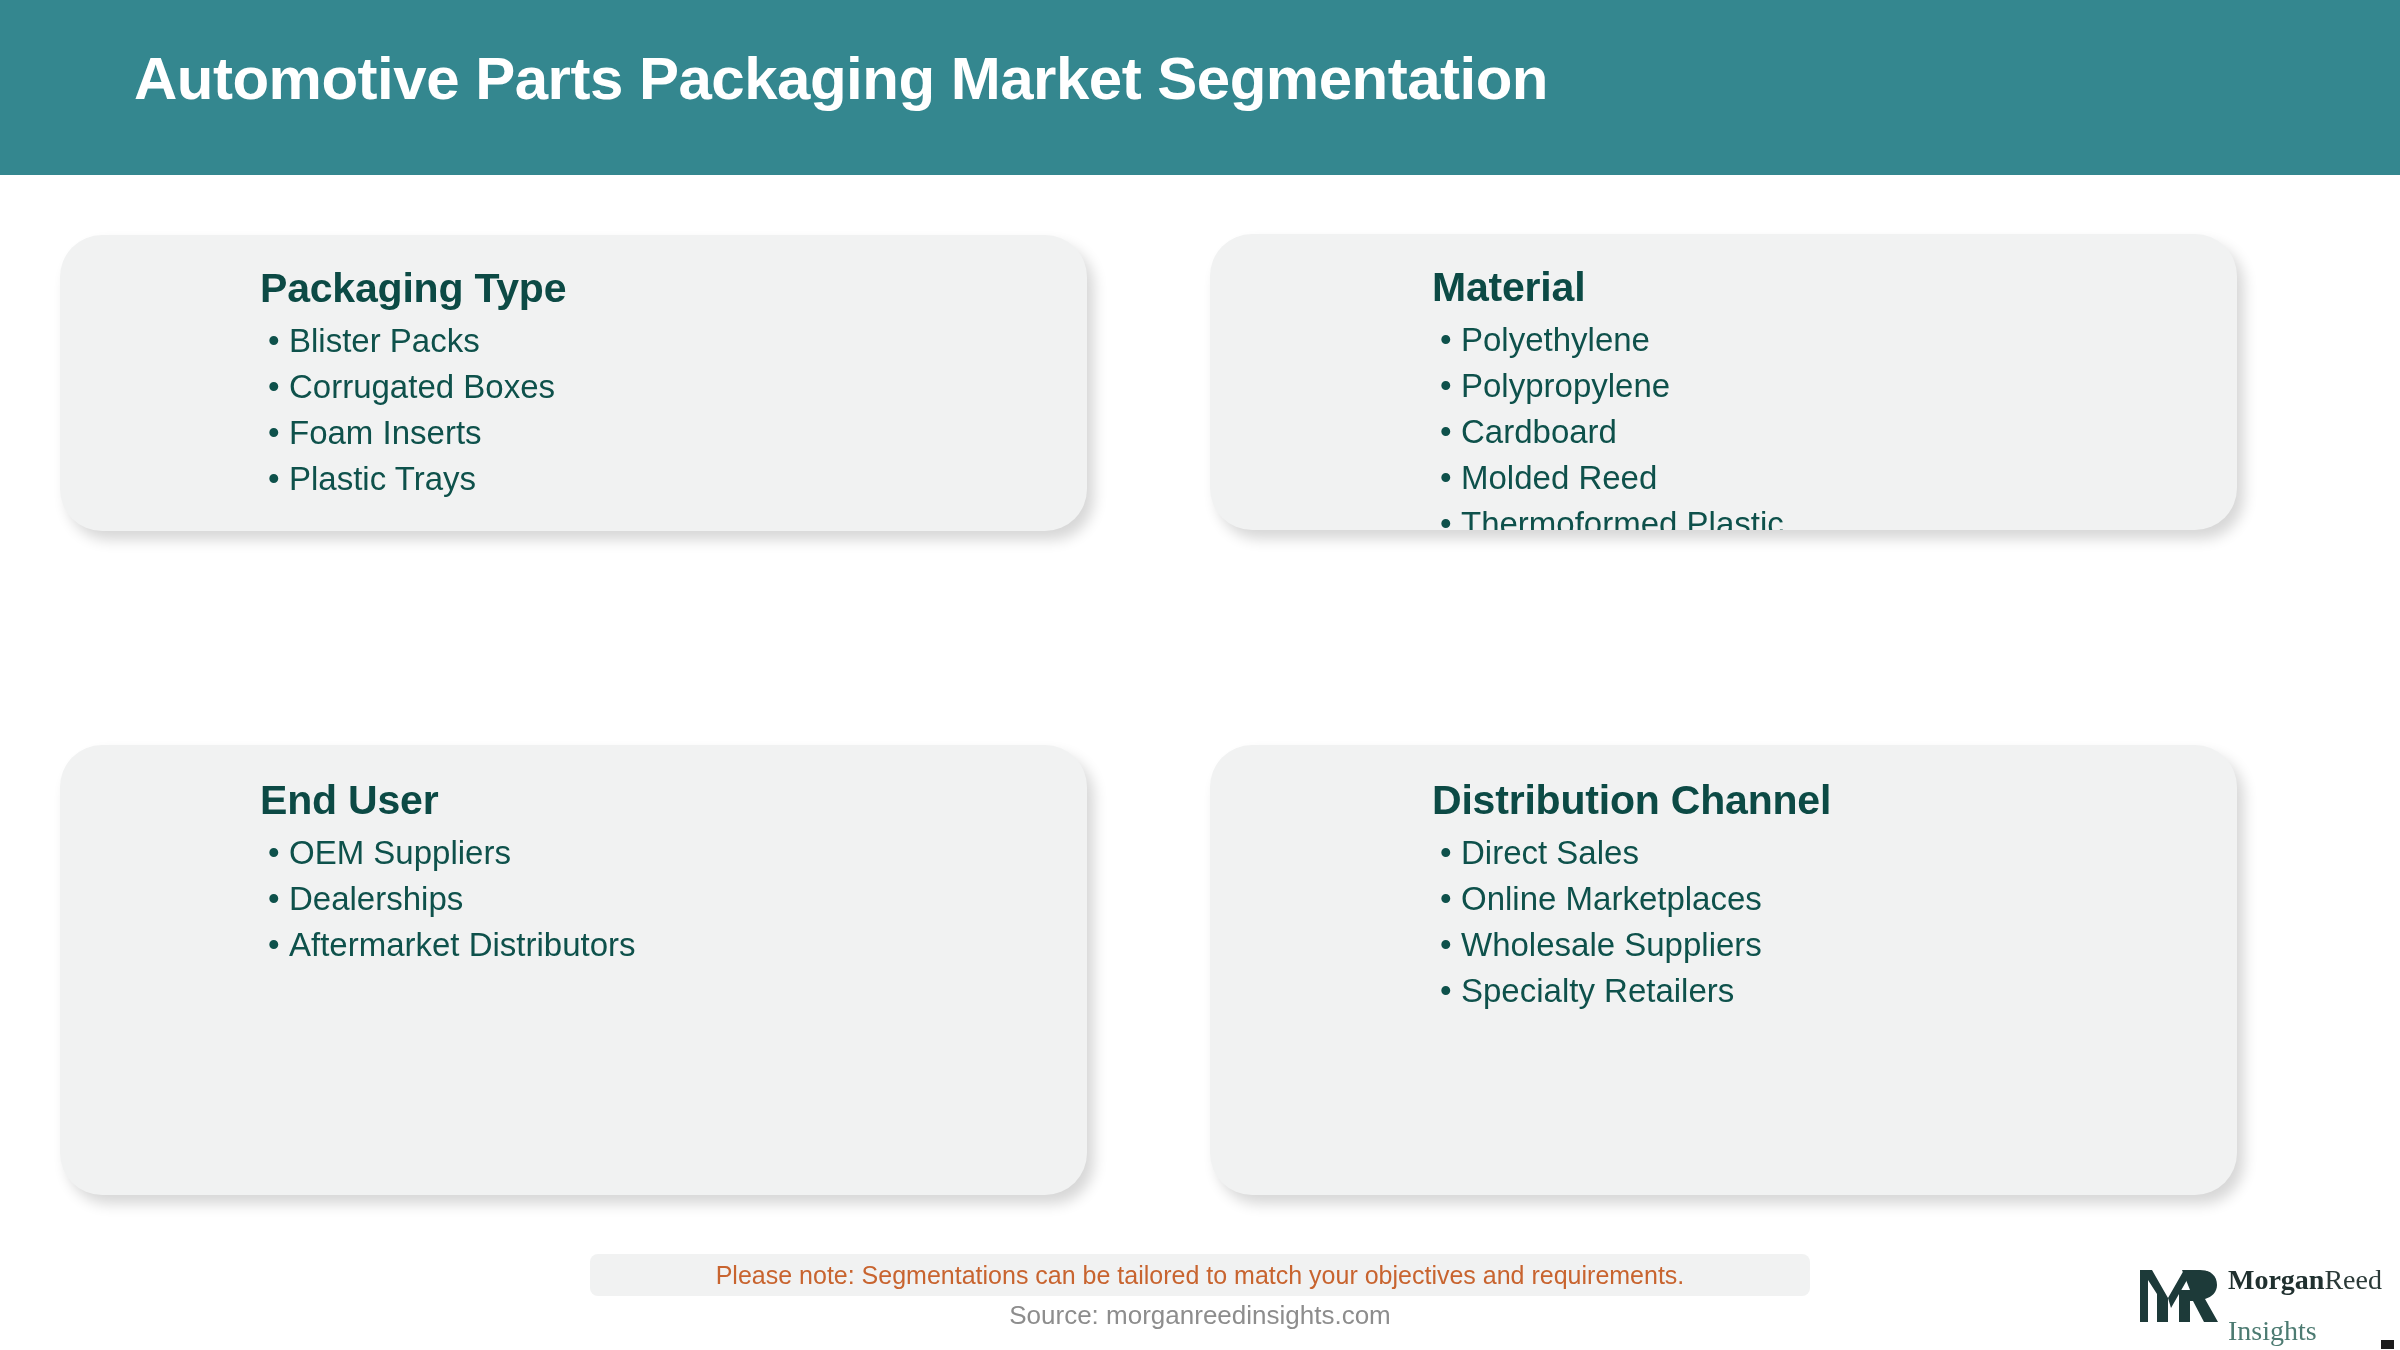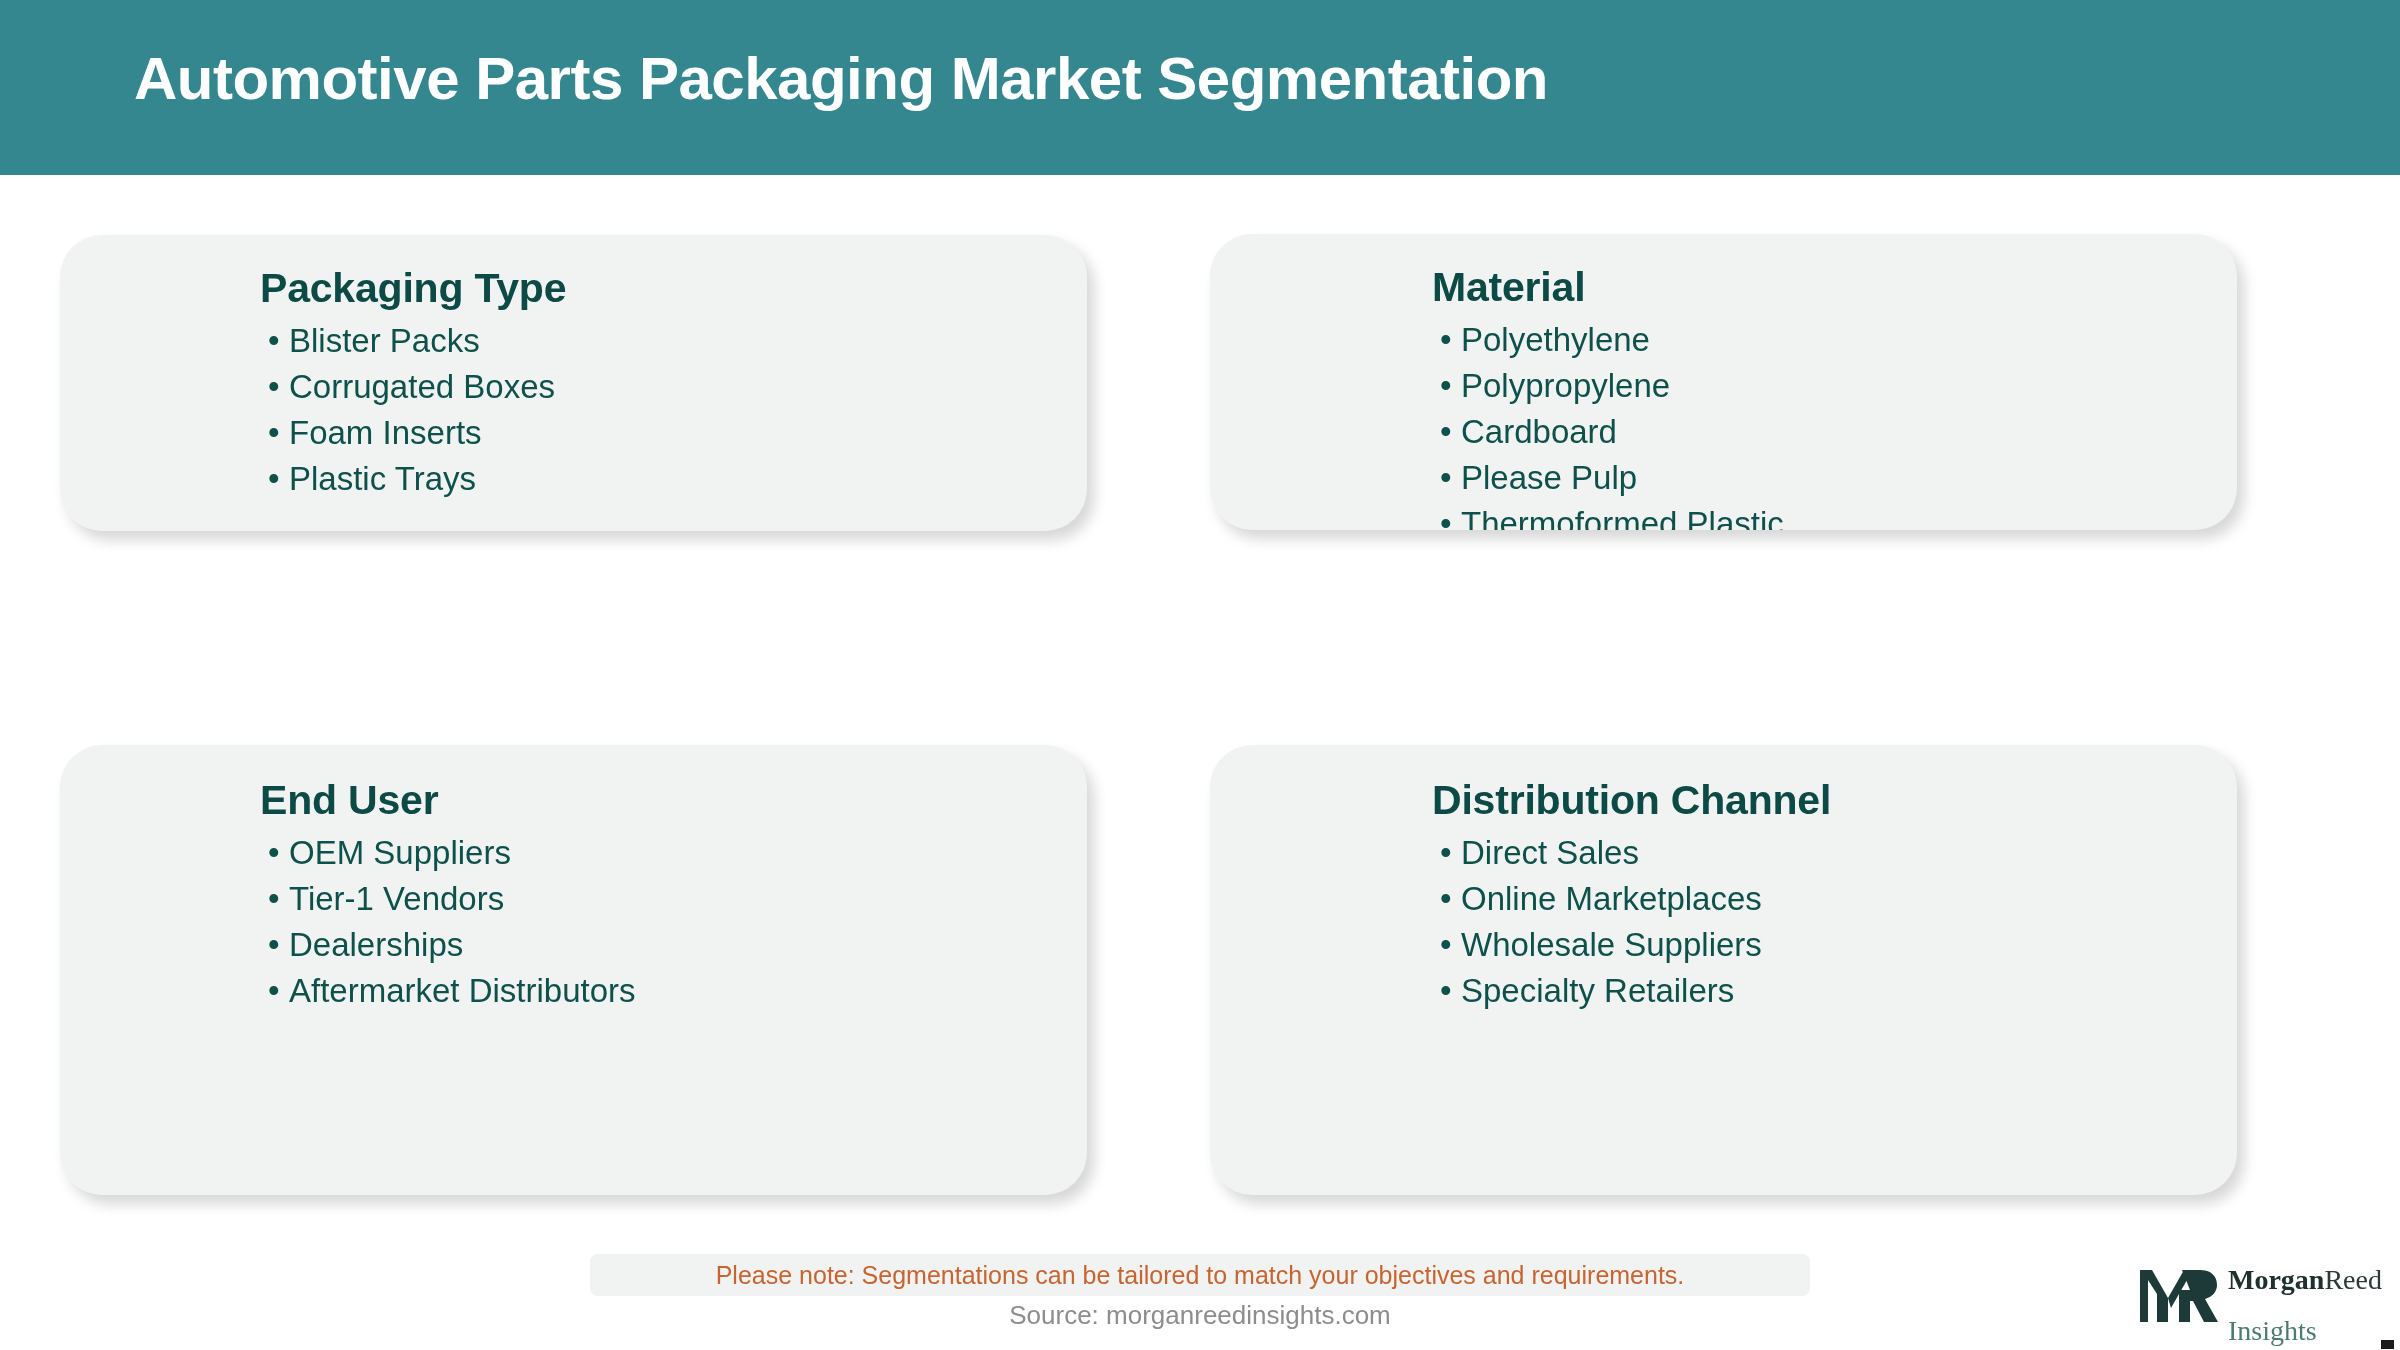--- a/index.html
+++ b/index.html
@@ -215,33 +215,32 @@
     </div>
   </div>
 
   <div class="card tight" id="card-material">
     <div class="card-inner">
       <div class="card-title">Material</div>
       <ul class="card-list">
         <li><span class="bullet">•</span><span>Polyethylene</span></li>
         <li><span class="bullet">•</span><span>Polypropylene</span></li>
         <li><span class="bullet">•</span><span>Cardboard</span></li>
-        <li><span class="bullet">•</span><span>Please Pulp</span></li>
+        <li><span class="bullet">•</span><span>Molded Reed</span></li>
         <li><span class="bullet">•</span><span>Thermoformed Plastic</span></li>
 
       </ul>
     </div>
   </div>
 
   <div class="card tight" id="card-end-user">
     <div class="card-inner">
       <div class="card-title">End User</div>
       <ul class="card-list">
         <li><span class="bullet">•</span><span>OEM Suppliers</span></li>
-        <li><span class="bullet">•</span><span>Tier-1 Vendors</span></li>
         <li><span class="bullet">•</span><span>Dealerships</span></li>
         <li><span class="bullet">•</span><span>Aftermarket Distributors</span></li>
       </ul>
     </div>
   </div>
 
   <div class="card tight" id="card-distribution-channel">
     <div class="card-inner">
       <div class="card-title">Distribution Channel</div>
       <ul class="card-list">

